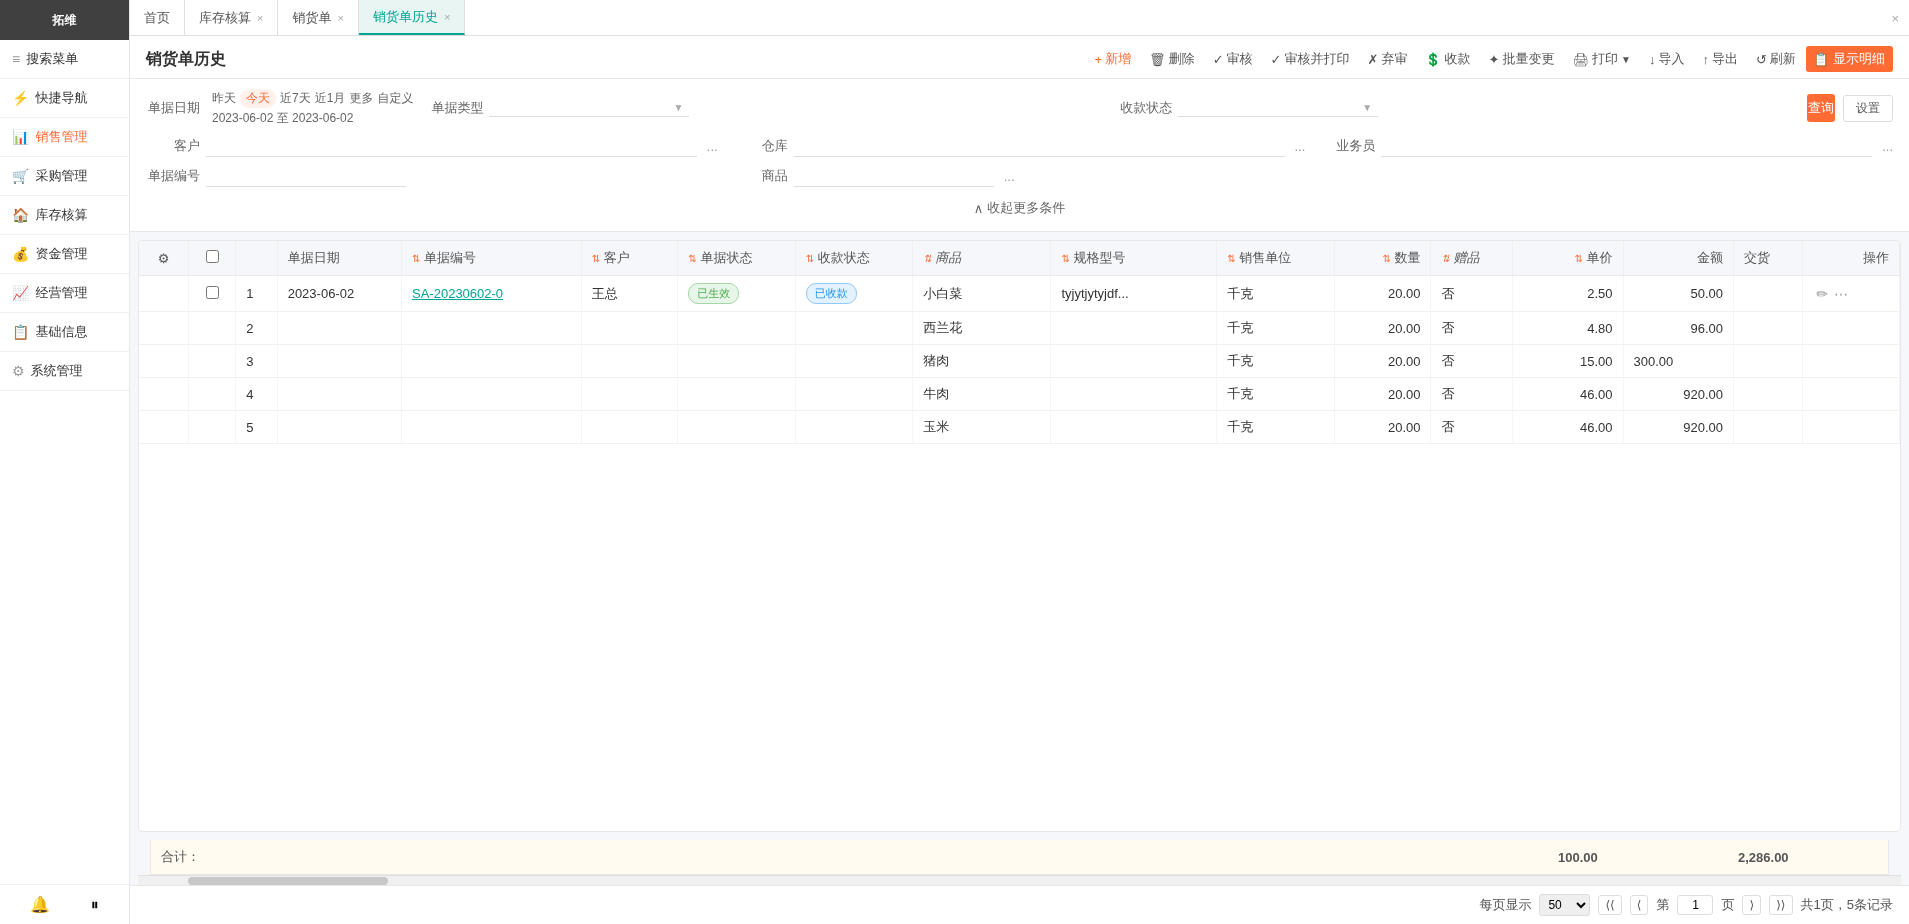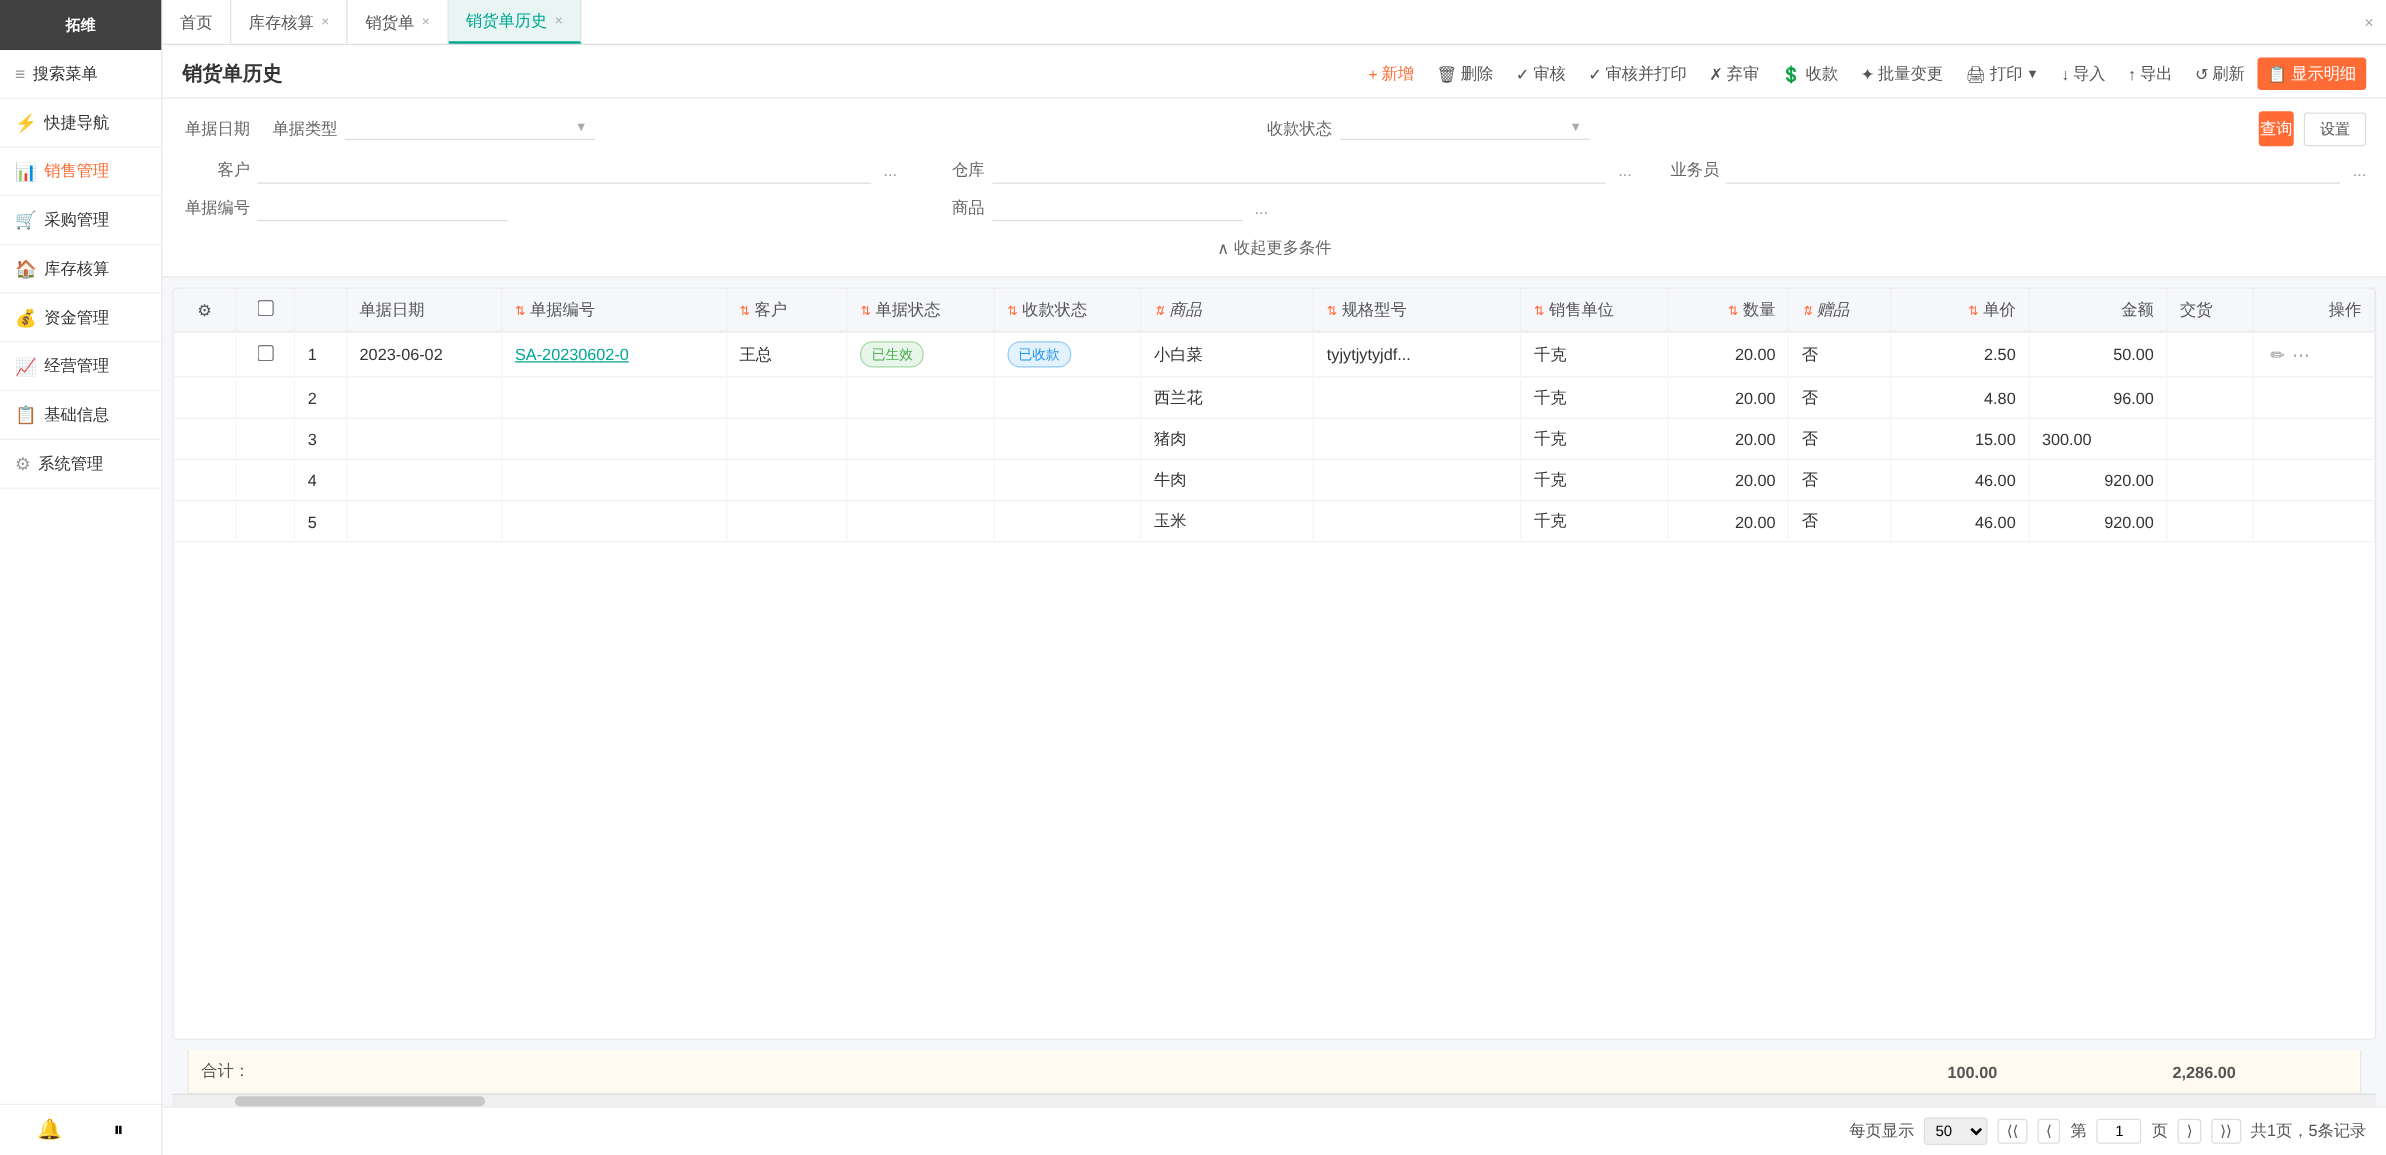--- a/index.html
+++ b/index.html
@@ -432,20 +432,31 @@
           <span>显示明细</span>
         </div>
       </div>
     </div>
 
     <div class="filter-area">
 
       <div class="filter-row">
         <div class="filter-item" style="flex:0 0 auto;">
           <span class="filter-label">单据日期</span>
+          <div style="display:flex;flex-direction:column;margin-left:6px;">
+            <div class="date-shortcuts">
+              <span class="date-shortcut">昨天</span>
+              <span class="date-shortcut active">今天</span>
+              <span class="date-shortcut">近7天</span>
+              <span class="date-shortcut">近1月</span>
+              <span class="date-shortcut">更多</span>
+              <span class="date-shortcut">自定义</span>
+            </div>
+            <span class="date-range">2023-06-02 至 2023-06-02</span>
+          </div>
         </div>
         <div class="filter-item" style="flex:1;">
           <span class="filter-label">单据类型</span>
           <div class="filter-select" style="max-width:200px;">
             <span></span>
             <span style="font-size:10px;color:#aaa;">▼</span>
           </div>
         </div>
         <div class="filter-item" style="flex:1;">
           <span class="filter-label">收款状态</span>

